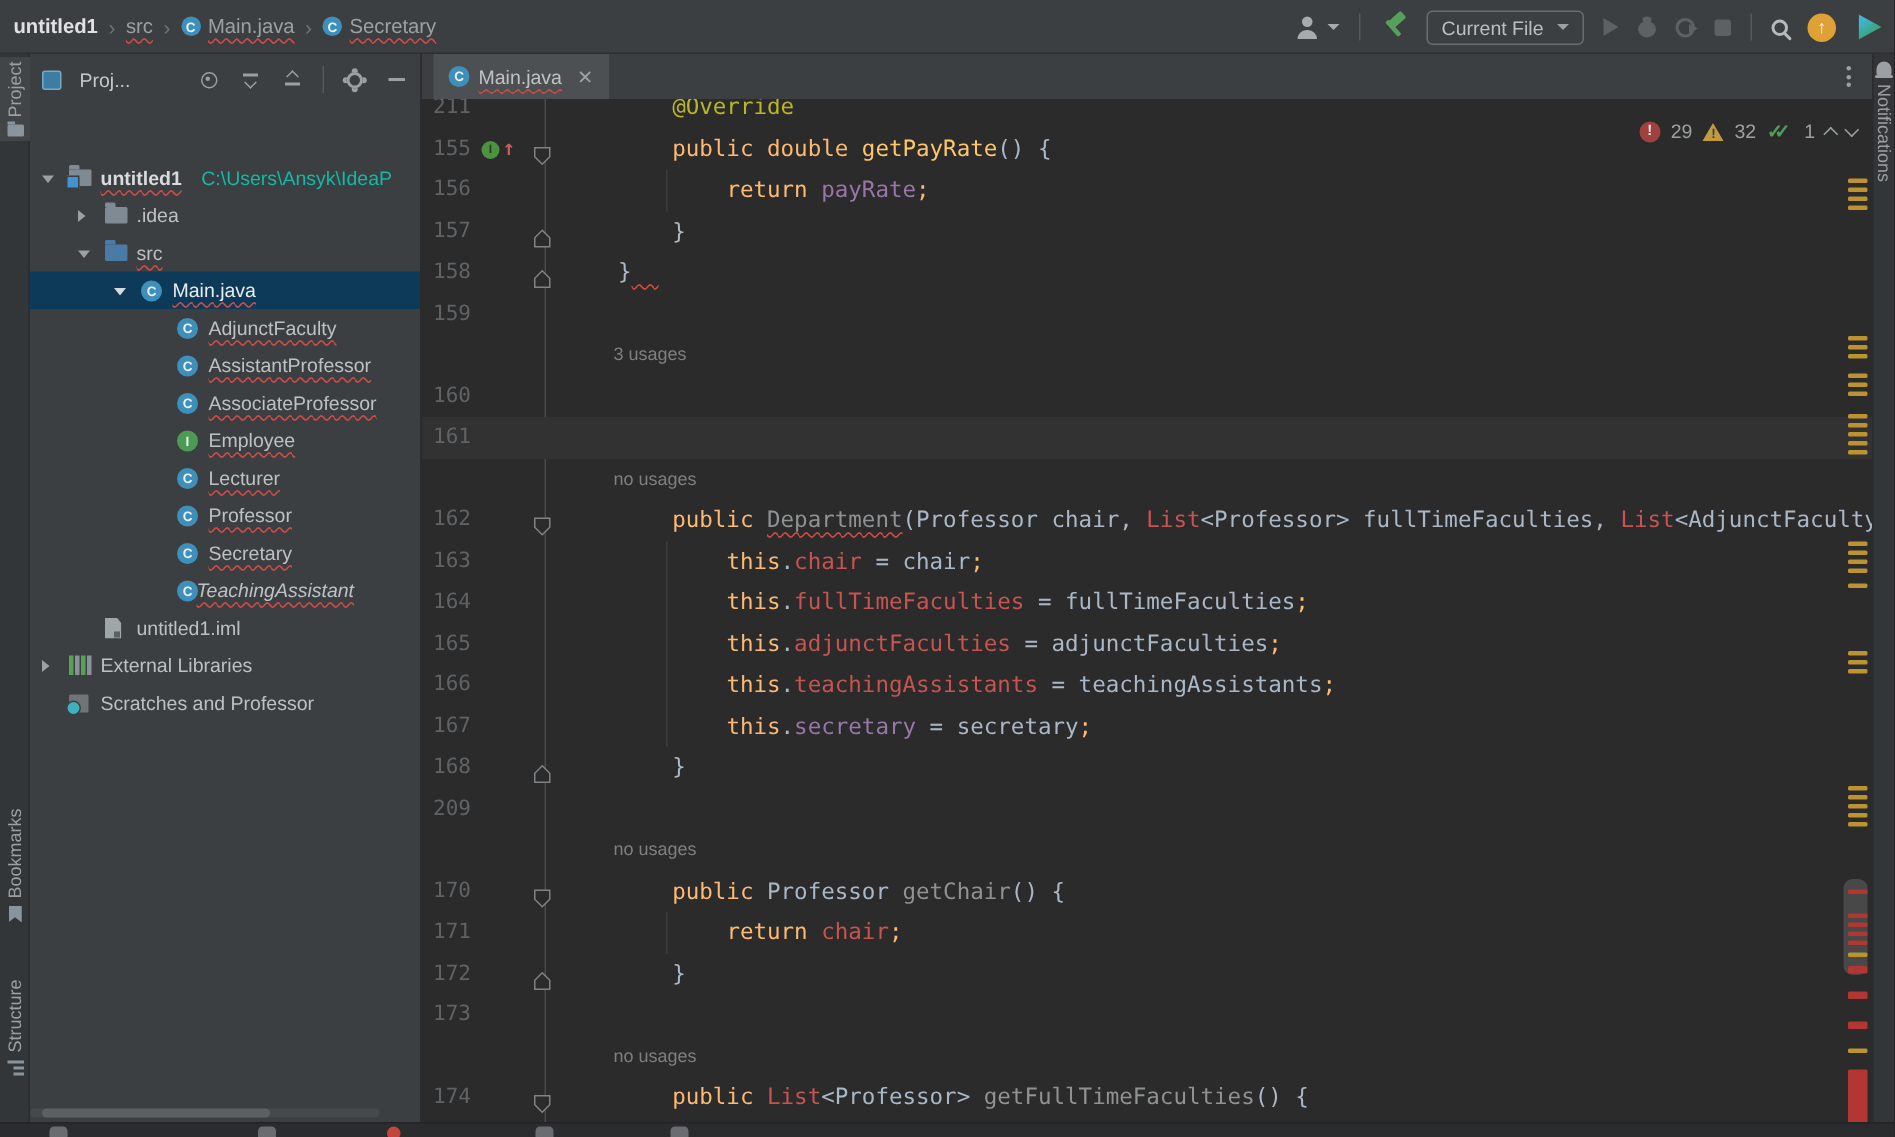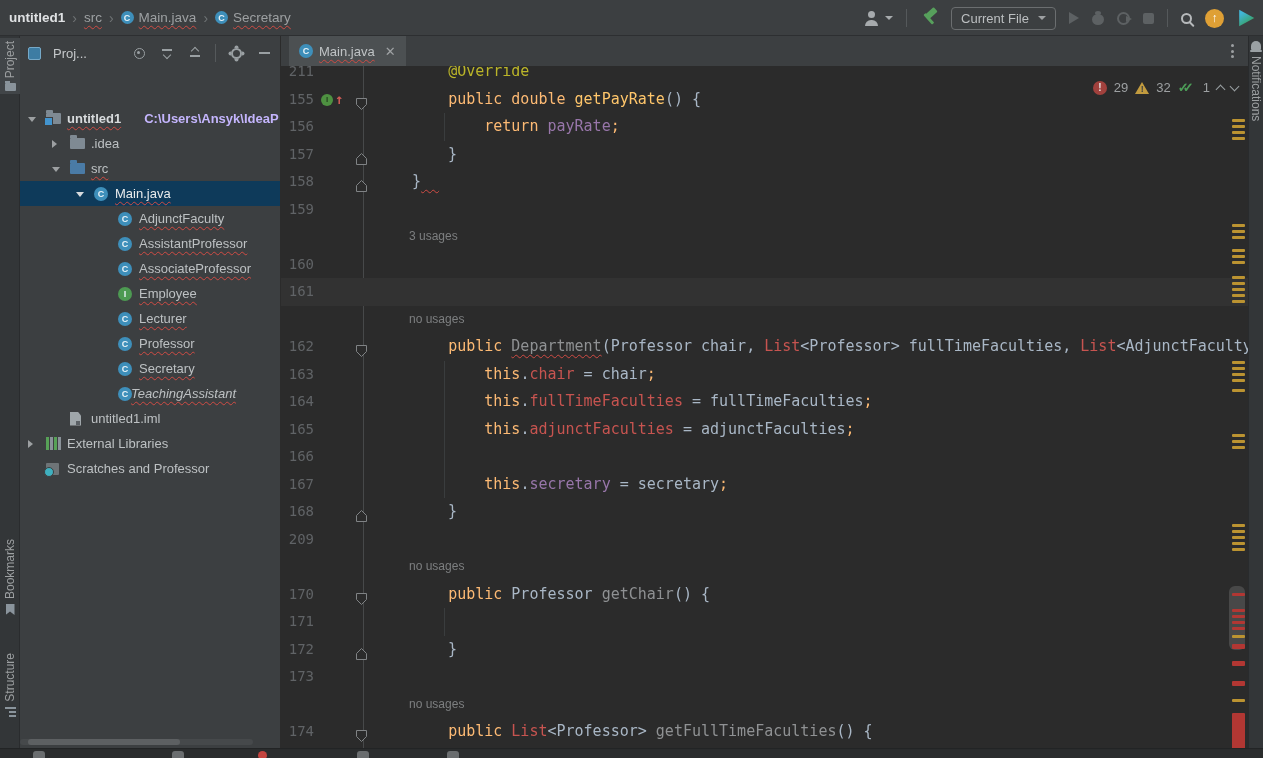--- a/index.html
+++ b/index.html
@@ -85,21 +85,21 @@
   .tree { position:relative; }
   .trow { position:absolute; left:0; width:100%; height:25px; display:flex; align-items:center; cursor:default; }
   .trow.sel { background:#0e3a5a; }
   .tchev { position:absolute; }
   .tchev.down { width:0;height:0;border-left:4px solid transparent;border-right:4px solid transparent;border-top:5px solid #9da0a2; margin-top:1px;}
   .tchev.right { width:0;height:0;border-top:4px solid transparent;border-bottom:4px solid transparent;border-left:5px solid #9da0a2; }
   .trow.sel .tchev.down { border-top-color:#d7dadd; }
   .tlabel { position:absolute; font-size:13px; color:#bdc1c3; white-space:nowrap; }
   .tlabel.bold { font-weight:bold; color:#d8dbdd; }
   .trow.sel .tlabel { color:#e9ebec; }
-  .tpath { color:#c4b5fd; font-weight:bold; margin-left:23px; }
+  .tpath { color:#14b8a6; font-weight:normal; margin-left:13px; }
   .folder { width:15px; height:11px; background:#7f8a93; border-radius:1px; position:relative; }
   .folder::before { content:""; position:absolute; top:-3px; left:0; width:7px; height:3px; background:inherit; border-radius:1px 1px 0 0; }
   .folder.src { background:#4a7ba6; }
   .folder.root::after { content:""; position:absolute; left:-2px; bottom:-2px; width:7px; height:7px; background:#4394ce; border:1px solid #3c3f41; }
   .ic-file { position:relative; width:11px; height:14px; background:#9fa6aa; clip-path:polygon(0 0,70% 0,100% 28%,100% 100%,0 100%); }
   .ic-file::after { content:""; position:absolute; right:1px; bottom:1px; width:4px; height:4px; background:#5b6065; }
   .ic-lib { display:flex; align-items:flex-end; gap:1.5px; height:13px; }
   .ic-lib i { display:block; width:2.5px; background:#8a9299; }
   .ic-lib i:nth-child(1){ height:13px; background:#57a157; } .ic-lib i:nth-child(2){ height:13px; }
   .ic-lib i:nth-child(3){ height:13px; background:#57a157; } .ic-lib i:nth-child(4){ height:13px; }
@@ -369,33 +369,33 @@
           <div class="row caret" style="top: 220px;"><span class="lnum">161</span><span class="ctext"></span></div>
           <div class="inlay-row" style="top: 247.5px;">
             <span class="inlay">no usages</span>
           </div>
           <div class="row" style="top: 275px;"><span class="lnum">162</span><span class="fold"><svg width="13" height="14" viewBox="0 0 13 14">
                 <path d="M1.5 1.5 h10 v6 l-5 5 -5 -5 z" fill="#2b2b2b" stroke="#808385"></path>
               </svg></span><span class="ctext"><span class="tk-pl">    </span><span class="tk-kw">public</span><span class="tk-pl"> </span><span class="tk-gray sq">Department</span><span class="tk-pl">(Professor chair, </span><span class="tk-err">List</span><span class="tk-pl">&lt;Professor&gt; fullTimeFaculties, </span><span class="tk-err">List</span><span class="tk-pl">&lt;AdjunctFaculty&gt; adjunctFaculties,</span></span></div>
           <div class="row" style="top: 302.5px;"><span class="guide"></span><span class="lnum">163</span><span class="ctext"><span class="tk-pl">        </span><span class="tk-kw">this</span><span class="tk-pl">.</span><span class="tk-err">chair</span><span class="tk-pl"> = chair</span><span class="tk-kw">;</span></span></div>
           <div class="row" style="top: 330px;"><span class="guide"></span><span class="lnum">164</span><span class="ctext"><span class="tk-pl">        </span><span class="tk-kw">this</span><span class="tk-pl">.</span><span class="tk-err">fullTimeFaculties</span><span class="tk-pl"> = fullTimeFaculties</span><span class="tk-kw">;</span></span></div>
           <div class="row" style="top: 357.5px;"><span class="guide"></span><span class="lnum">165</span><span class="ctext"><span class="tk-pl">        </span><span class="tk-kw">this</span><span class="tk-pl">.</span><span class="tk-err">adjunctFaculties</span><span class="tk-pl"> = adjunctFaculties</span><span class="tk-kw">;</span></span></div>
-          <div class="row" style="top: 385px;"><span class="guide"></span><span class="lnum">166</span></div>
+          <div class="row" style="top: 385px;"><span class="guide"></span><span class="lnum">166</span><span class="ctext"><span class="tk-pl">        </span><span class="tk-kw">this</span><span class="tk-pl">.</span><span class="tk-err">teachingAssistants</span><span class="tk-pl"> = teachingAssistants</span><span class="tk-kw">;</span></span></div>
           <div class="row" style="top: 412.5px;"><span class="guide"></span><span class="lnum">167</span><span class="ctext"><span class="tk-pl">        </span><span class="tk-kw">this</span><span class="tk-pl">.</span><span class="tk-f">secretary</span><span class="tk-pl"> = secretary</span><span class="tk-kw">;</span></span></div>
           <div class="row" style="top: 440px;"><span class="lnum">168</span><span class="fold"><svg width="13" height="14" viewBox="0 0 13 14">
                 <path d="M6.5 1.5 l5 5 v6 h-10 v-6 z" fill="#2b2b2b" stroke="#808385"></path>
               </svg></span><span class="ctext"><span class="tk-pl">    }</span></span></div>
           <div class="row" style="top: 467.5px;"><span class="lnum">209</span><span class="ctext"></span></div>
           <div class="inlay-row" style="top: 495px;">
             <span class="inlay">no usages</span>
           </div>
           <div class="row" style="top: 522.5px;"><span class="lnum">170</span><span class="fold"><svg width="13" height="14" viewBox="0 0 13 14">
                 <path d="M1.5 1.5 h10 v6 l-5 5 -5 -5 z" fill="#2b2b2b" stroke="#808385"></path>
               </svg></span><span class="ctext"><span class="tk-pl">    </span><span class="tk-kw">public</span><span class="tk-pl"> </span><span class="tk-pl">Professor</span><span class="tk-pl"> </span><span class="tk-gray">getChair</span><span class="tk-pl">() {</span></span></div>
-          <div class="row" style="top: 550px;"><span class="guide"></span><span class="lnum">171</span></div>
+          <div class="row" style="top: 550px;"><span class="guide"></span><span class="lnum">171</span><span class="ctext"><span class="tk-pl">        </span><span class="tk-kw">return</span><span class="tk-pl"> </span><span class="tk-err">chair</span><span class="tk-kw">;</span></span></div>
           <div class="row" style="top: 577.5px;"><span class="lnum">172</span><span class="fold"><svg width="13" height="14" viewBox="0 0 13 14">
                 <path d="M6.5 1.5 l5 5 v6 h-10 v-6 z" fill="#2b2b2b" stroke="#808385"></path>
               </svg></span><span class="ctext"><span class="tk-pl">    }</span></span></div>
           <div class="row" style="top: 605px;"><span class="lnum">173</span><span class="ctext"></span></div>
           <div class="inlay-row" style="top: 632.5px;">
             <span class="inlay">no usages</span>
           </div>
           <div class="row" style="top: 660px;"><span class="lnum">174</span><span class="fold"><svg width="13" height="14" viewBox="0 0 13 14">
                 <path d="M1.5 1.5 h10 v6 l-5 5 -5 -5 z" fill="#2b2b2b" stroke="#808385"></path>
               </svg></span><span class="ctext"><span class="tk-pl">    </span><span class="tk-kw">public</span><span class="tk-pl"> </span><span class="tk-err">List</span><span class="tk-pl">&lt;Professor&gt; </span><span class="tk-gray">getFullTimeFaculties</span><span class="tk-pl">() {</span></span></div>

